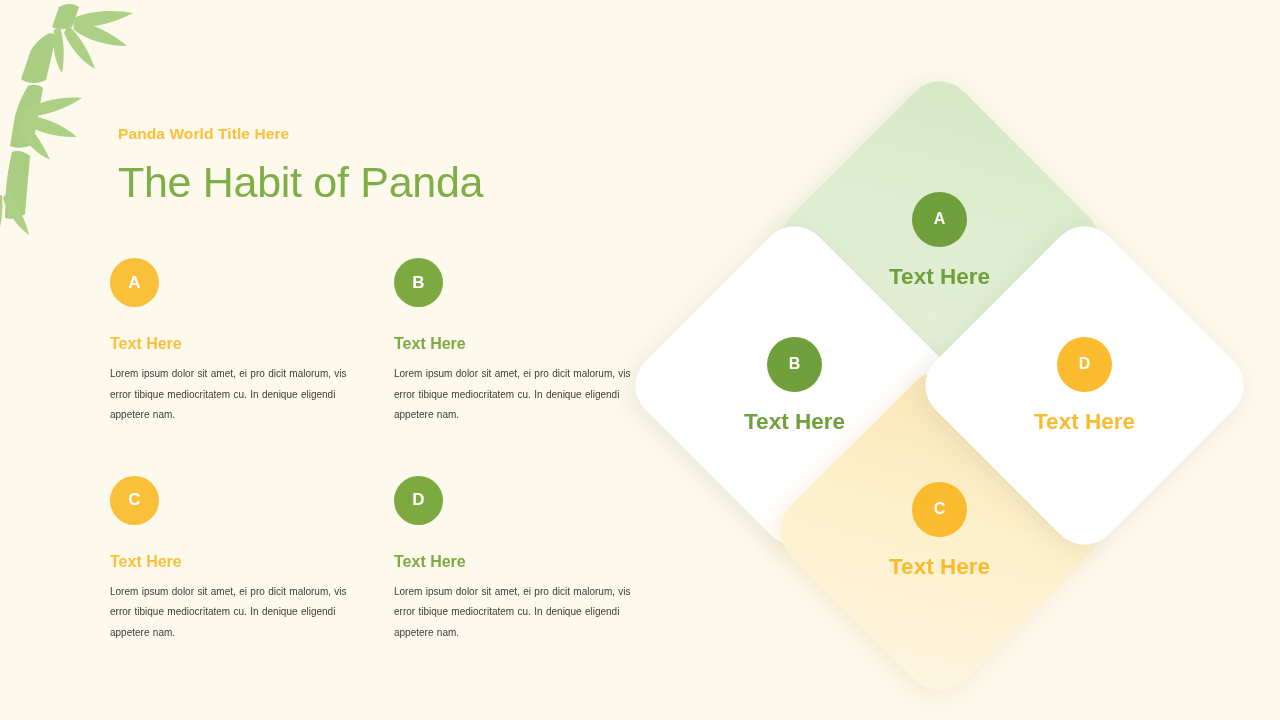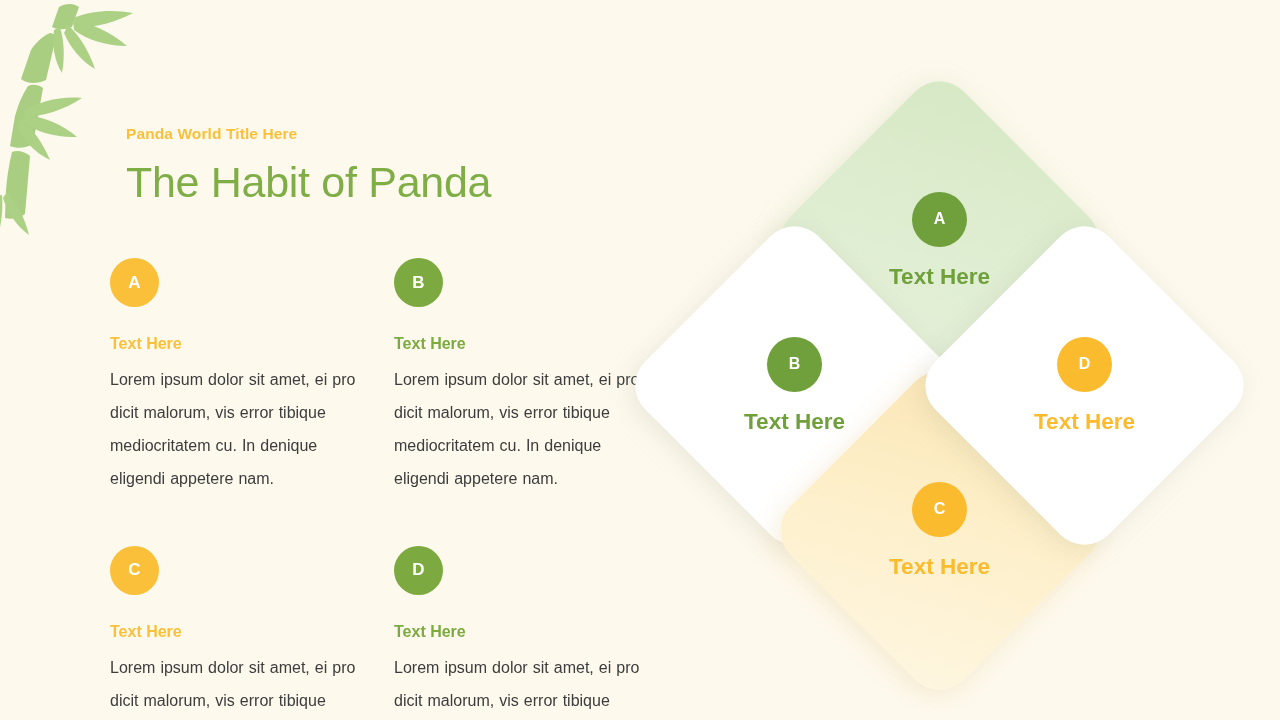--- a/index.html
+++ b/index.html
@@ -15,21 +15,21 @@
   #bamboo-decoration {
     position:absolute;
     left:-6px; top:-4px;
     width:160px; height:240px;
     pointer-events:none;
   }
 
   
   #left-panel {
     position:absolute;
-    left:126px; top:125px;
+    left:118px; top:125px;
     width:560px;
   }
   #eyebrow-title {
     color:#FBC03A;
     font-size:15.5px;
     font-weight:bold;
     letter-spacing:0.1px;
     line-height:1.2;
   }
   #page-title {
@@ -63,21 +63,21 @@
   .badge-green  { background:#7CAA41; }
   .feature-heading {
     font-size:16px;
     font-weight:bold;
     margin-top:28px;
   }
   .heading-yellow { color:#FBC03A; }
   .heading-green  { color:#7CAA41; }
   .feature-body {
     margin-top:11px;
-    font-size:16px;
+    font-size:10px;
     line-height:2.06;
     color:#3D3D3D;
     word-spacing:0.6px;
   }
 
   
   #diamond-cluster {
     position:absolute;
     left:650px; top:100px;
     width:580px; height:580px;

